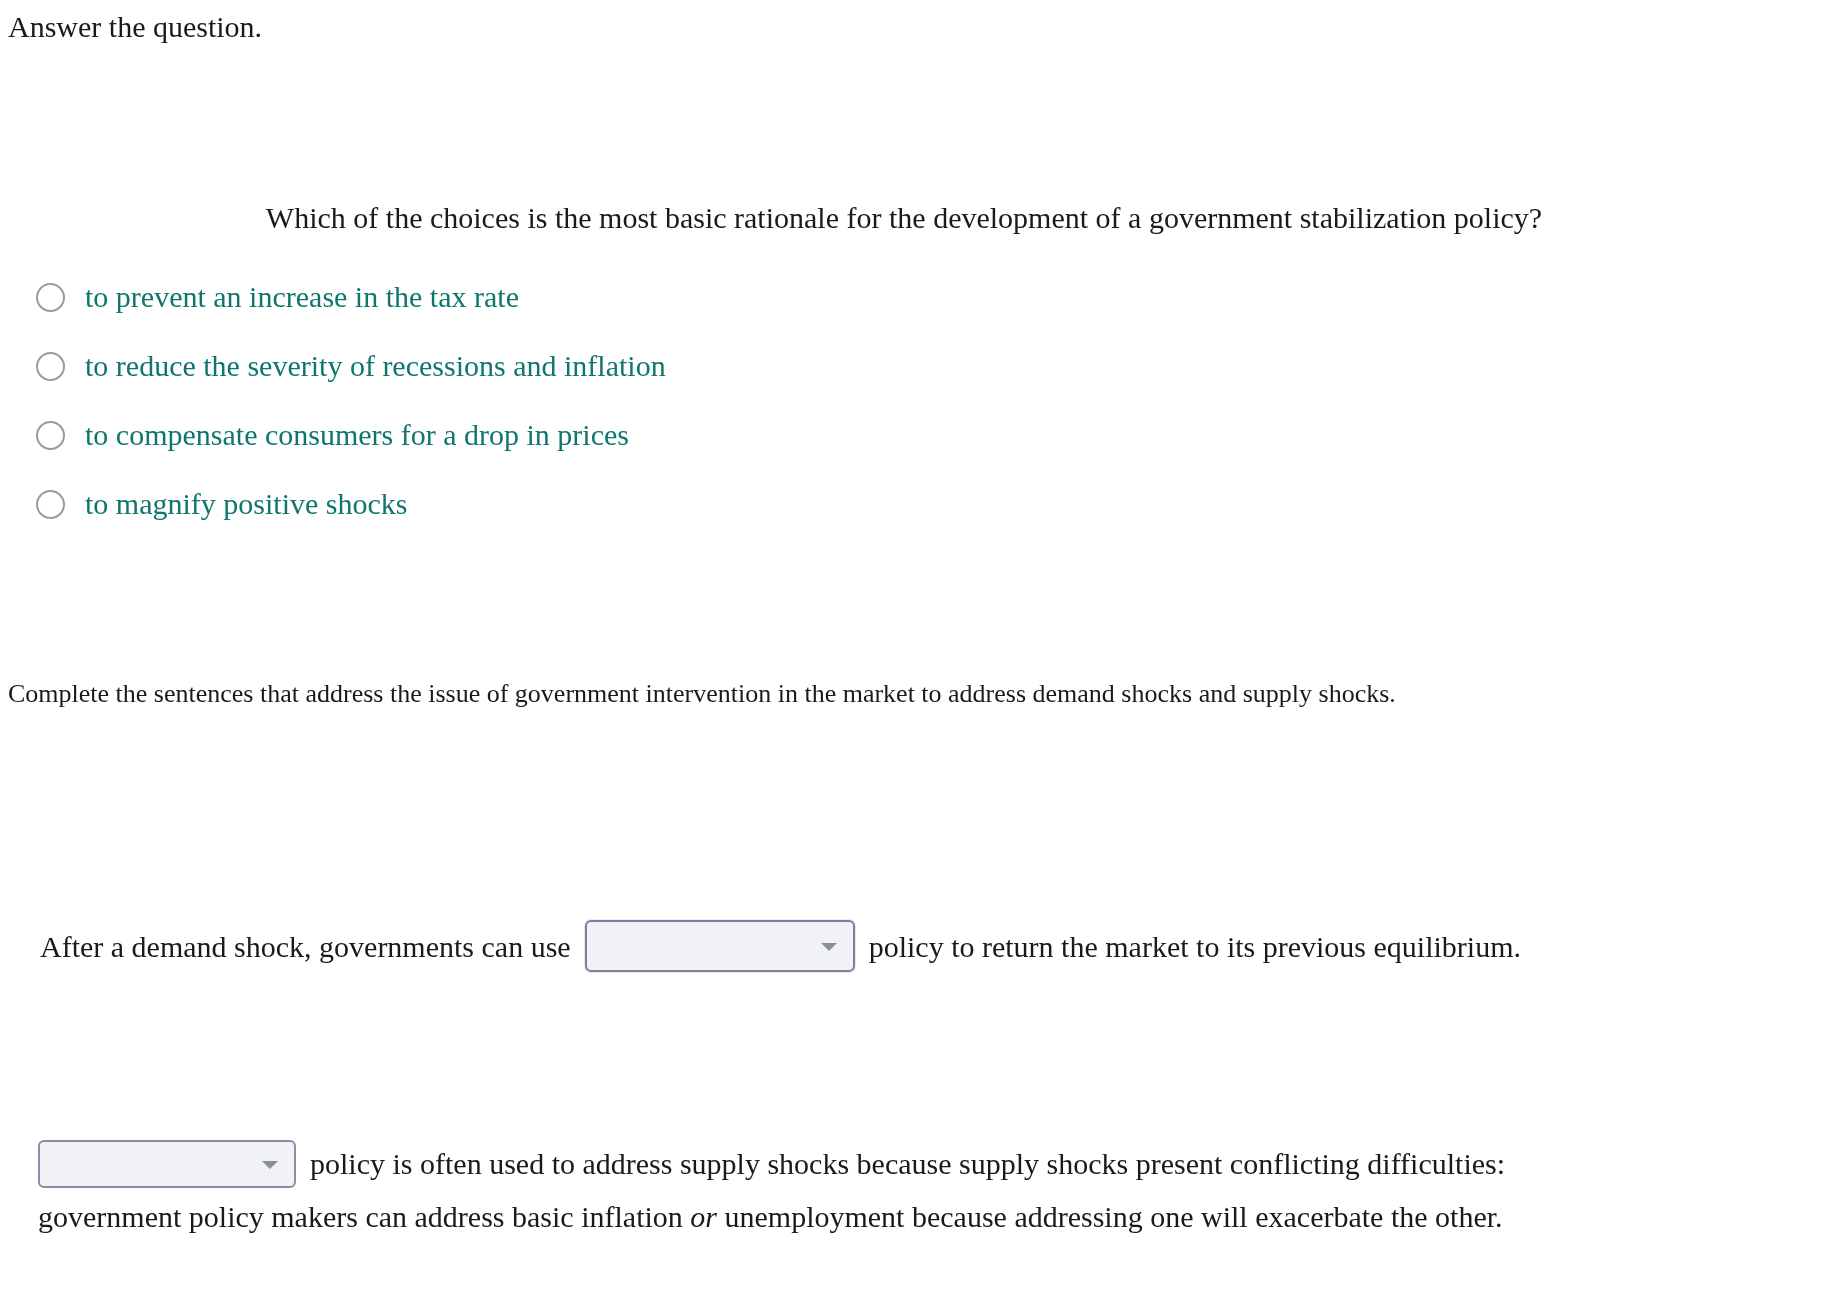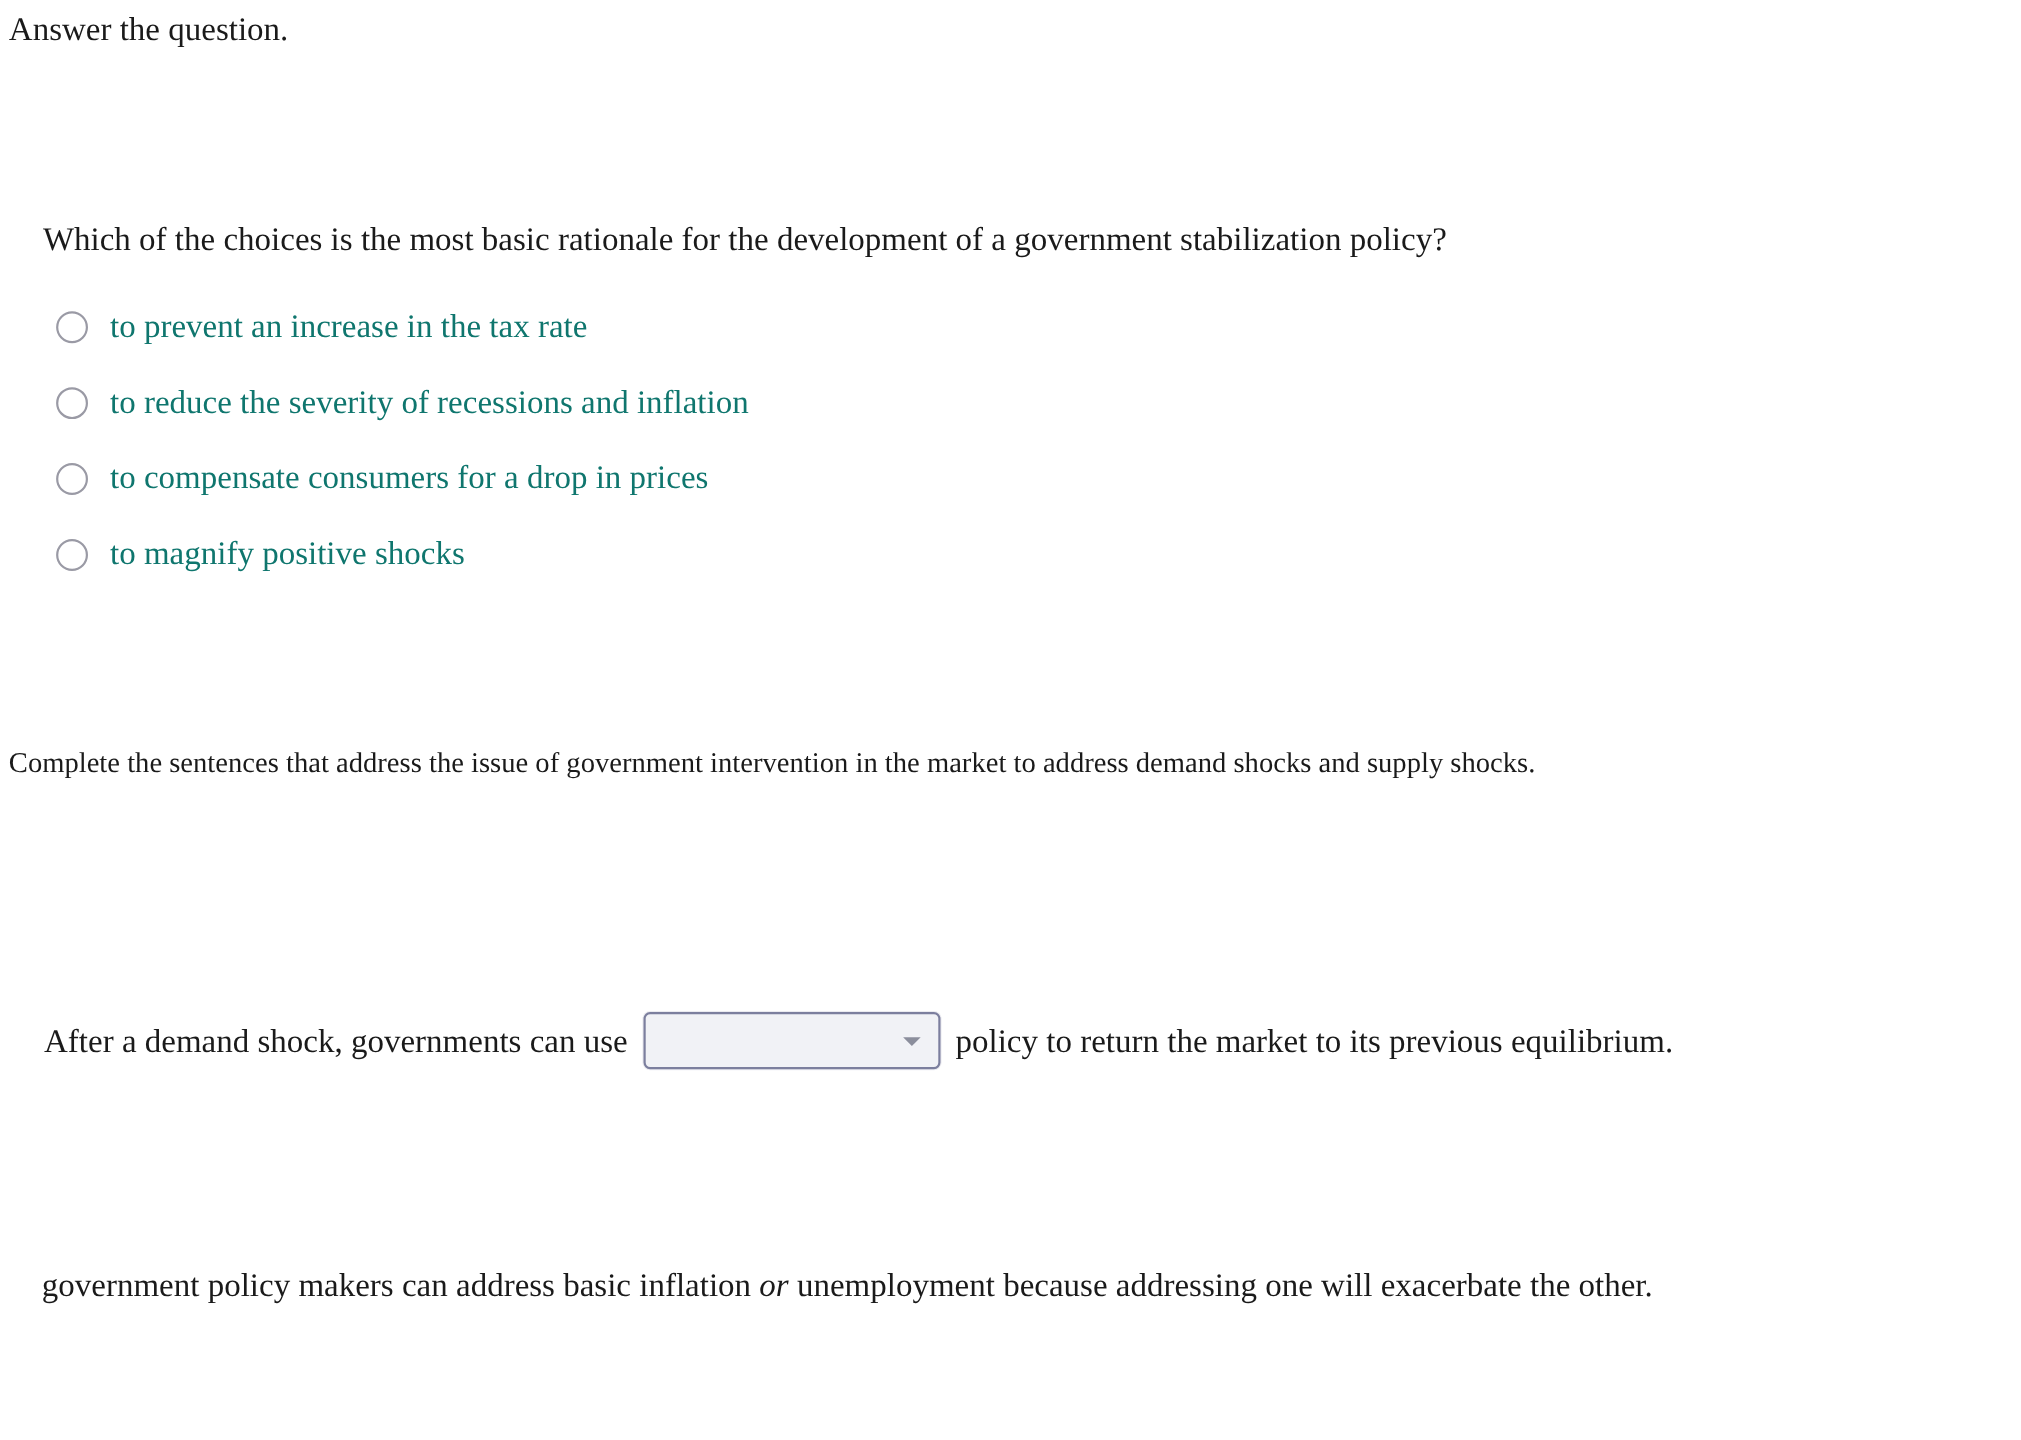--- a/index.html
+++ b/index.html
@@ -28,23 +28,24 @@
     left: 8px;
     top: 8px;
     font-size: 30px;
     line-height: 1.25;
     color: #1a1a1a;
     white-space: nowrap;
   }
 
   .question-block {
     position: absolute;
-    left: 39px;
+    left: 24px;
     top: 198px;
     width: 1760px;
+    text-align: center;
   }
   .question-stem {
     font-size: 30px;
     line-height: 1.3;
     color: #1a1a1a;
     margin: 0 0 34px 0;
     white-space: nowrap;
   }
 
   .choices {
@@ -196,20 +197,27 @@
   <div class="sentence-one">
     <span>After a demand shock, governments can use</span>
     <span class="dropdown wide">
       <span class="value"></span>
       <span class="caret"></span>
     </span>
     <span>policy to return the market to its previous equilibrium.</span>
   </div>
 
   <div class="sentence-two">
+    <div class="line-one">
+      <span class="dropdown narrow">
+        <span class="value"></span>
+        <span class="caret"></span>
+      </span>
+      <span>policy is often used to address supply shocks because supply shocks present conflicting difficulties:</span>
+    </div>
     <div class="line-two">
       <span>government policy makers can address basic inflation</span>
       <em class="ital">or</em>
       <span>unemployment because addressing one will exacerbate the other.</span>
     </div>
   </div>
 
 </div>
 
 </body></html>

